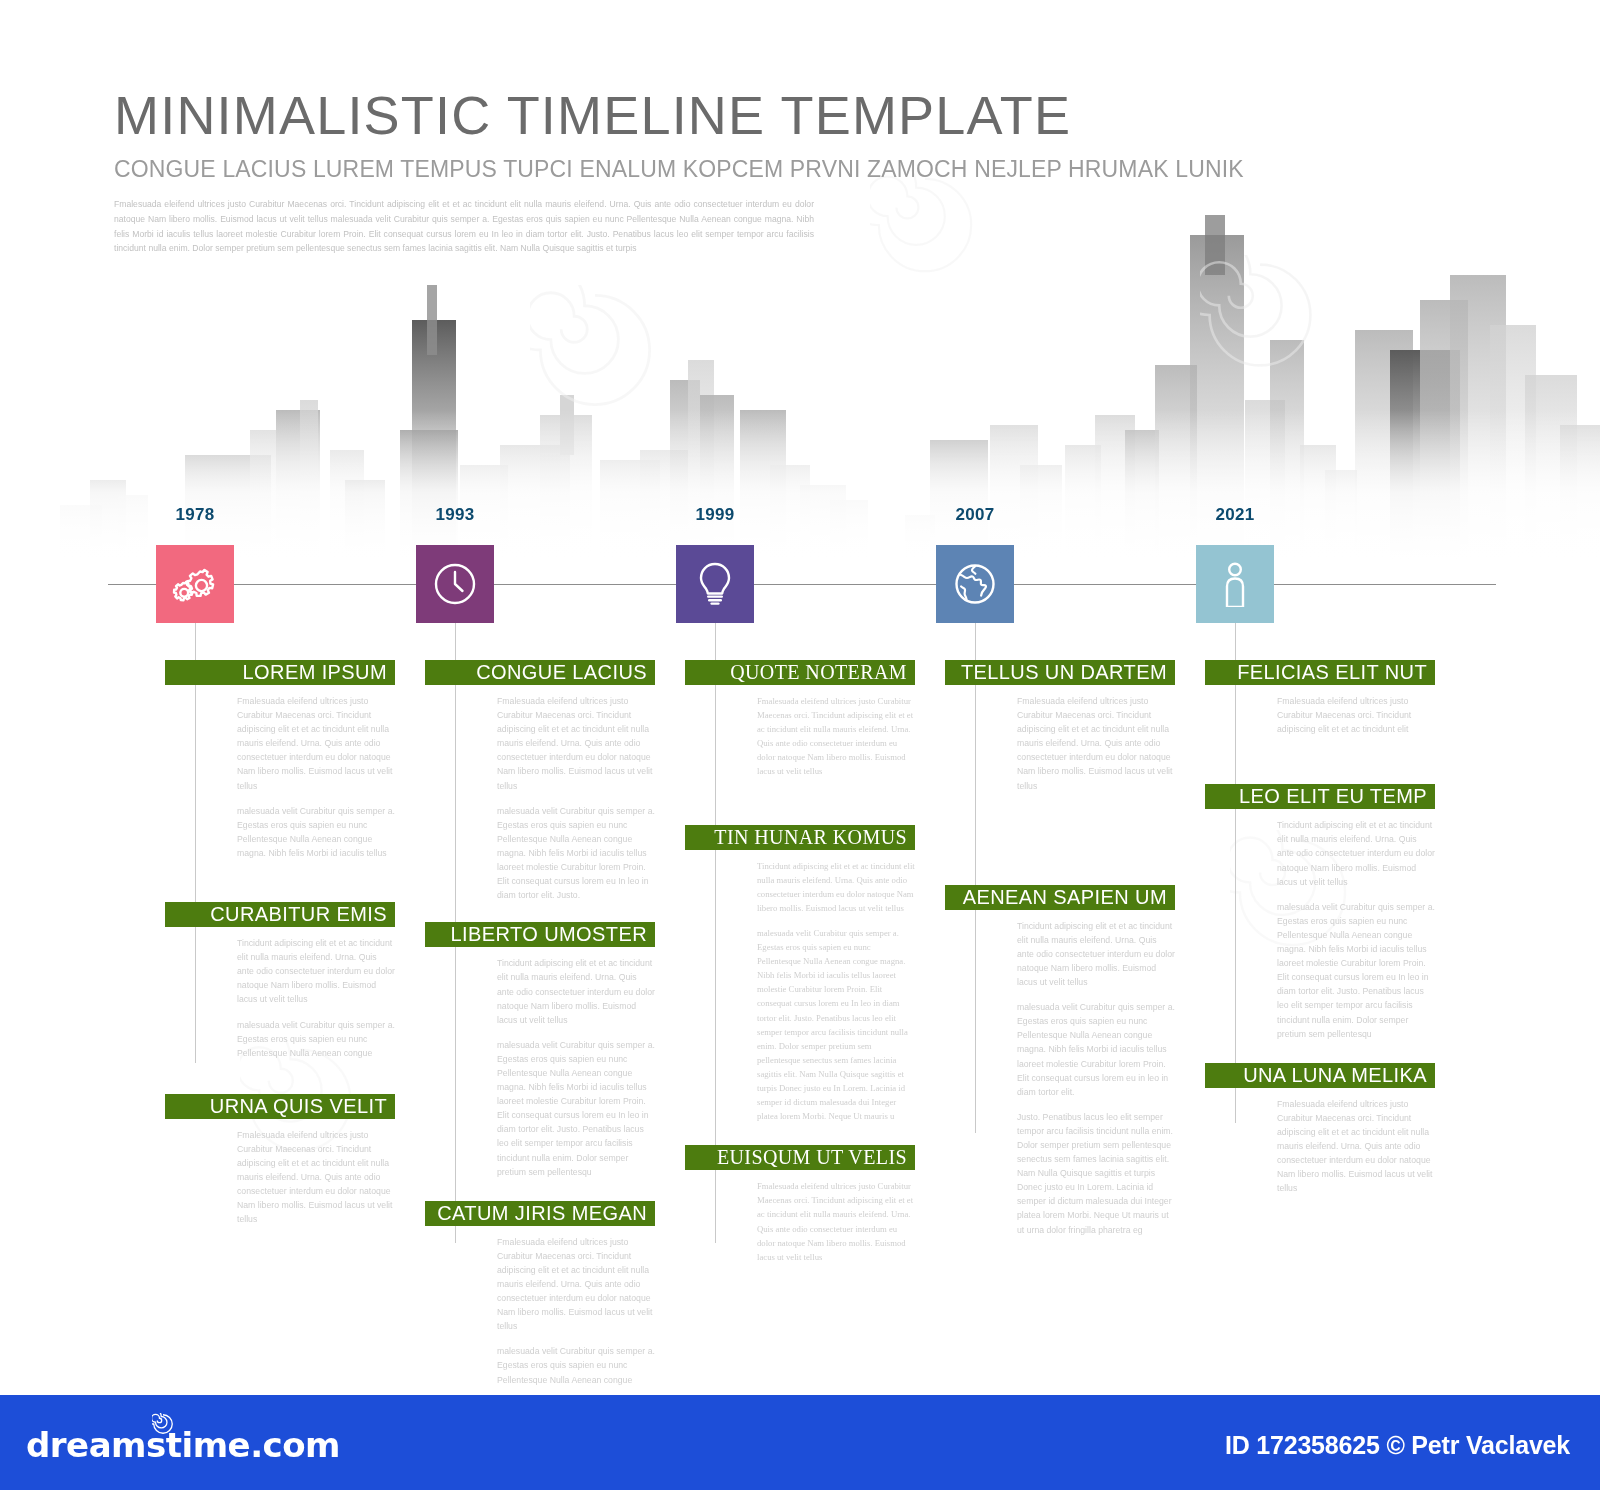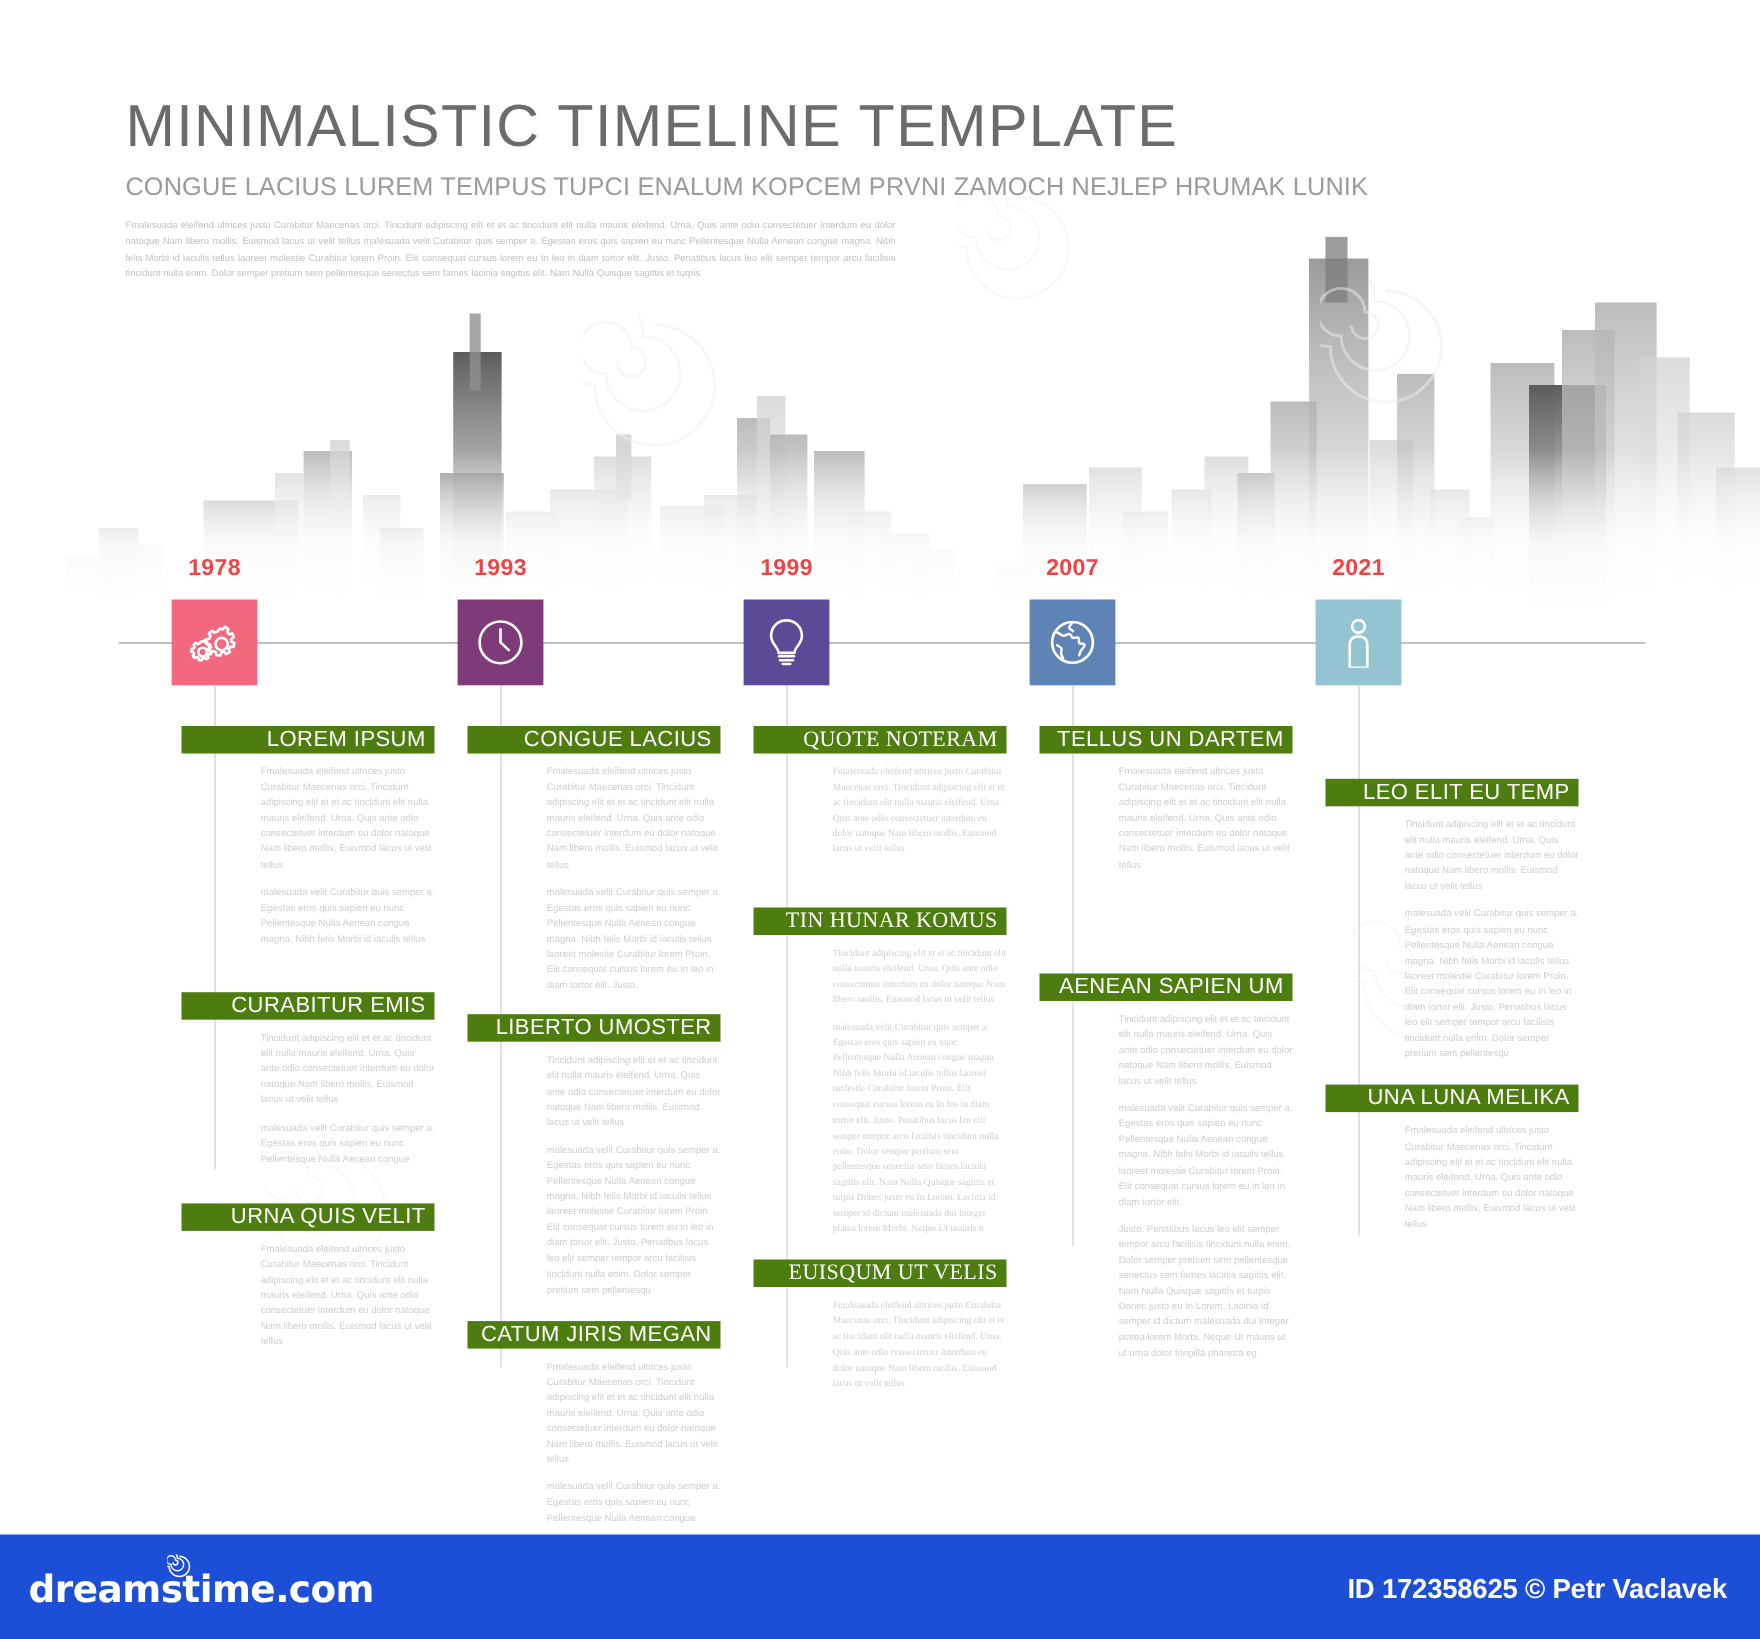--- a/index.html
+++ b/index.html
@@ -43,21 +43,21 @@
   
   .axis {
     position: absolute; left: 108px; top: 584px; width: 1388px; height: 1px;
     background: #8d8d8d; z-index: 3;
   }
 
   
   .marker { position: absolute; top: 545px; width: 78px; height: 78px; z-index: 5; }
   .marker .year {
     position: absolute; left: 0; top: -40px; width: 78px; text-align: center;
-    font-size: 21px; font-weight: 700; color: #ef4444; letter-spacing: .3px;
+    font-size: 17px; font-weight: 700; color: #0c4a6e; letter-spacing: .3px;
   }
   .tile { width: 78px; height: 78px; display: flex; align-items: center; justify-content: center; }
   .tile svg { display: block; }
 
   
   .dropline { position: absolute; width: 1px; background: #c9c9c9; z-index: 2; }
 
   
   .col { position: absolute; width: 230px; z-index: 4; }
   .block { margin-bottom: 18px; }
@@ -357,20 +357,26 @@
       <div class="block-head">AENEAN SAPIEN UM</div>
       <div class="block-body">
         <div class="para">Tincidunt adipiscing elit et et ac tincidunt elit nulla mauris eleifend. Urna. Quis ante odio consectetuer interdum eu dolor natoque Nam libero mollis. Euismod lacus ut velit tellus</div>
         <div class="para">malesuada velit Curabitur quis semper a. Egestas eros quis sapien eu nunc Pellentesque Nulla Aenean congue magna. Nibh felis Morbi id iaculis tellus laoreet molestie Curabitur lorem Proin. Elit consequat cursus lorem eu in leo in diam tortor elit.</div>
         <div class="para">Justo. Penatibus lacus leo elit semper tempor arcu facilisis tincidunt nulla enim. Dolor semper pretium sem pellentesque senectus sem fames lacinia sagittis elit. Nam Nulla Quisque sagittis et turpis Donec justo eu In Lorem. Lacinia id semper id dictum malesuada dui Integer platea lorem Morbi. Neque Ut mauris ut ut urna dolor fringilla pharetra eg</div>
       </div>
     </div>
   </div>
 
   <div class="col" style="left:1205px; top:660px;">
+    <div class="block">
+      <div class="block-head">FELICIAS  ELIT NUT</div>
+      <div class="block-body">
+        <div class="para">Fmalesuada eleifend ultrices justo Curabitur Maecenas orci. Tincidunt adipiscing elit et et ac tincidunt elit</div>
+      </div>
+    </div>
     <div class="block" style="margin-top:48px;">
       <div class="block-head">LEO ELIT EU TEMP</div>
       <div class="block-body">
         <div class="para">Tincidunt adipiscing elit et et ac tincidunt elit nulla mauris eleifend. Urna. Quis ante odio consectetuer interdum eu dolor natoque Nam libero mollis. Euismod lacus ut velit tellus</div>
         <div class="para">malesuada velit Curabitur quis semper a. Egestas eros quis sapien eu nunc Pellentesque Nulla Aenean congue magna. Nibh felis Morbi id iaculis tellus laoreet molestie Curabitur lorem Proin. Elit consequat cursus lorem eu In leo in diam tortor elit. Justo. Penatibus lacus leo elit semper tempor arcu facilisis tincidunt nulla enim. Dolor semper pretium sem pellentesqu</div>
       </div>
     </div>
     <div class="block" style="margin-top:22px;">
       <div class="block-head">UNA LUNA MELIKA</div>
       <div class="block-body">

